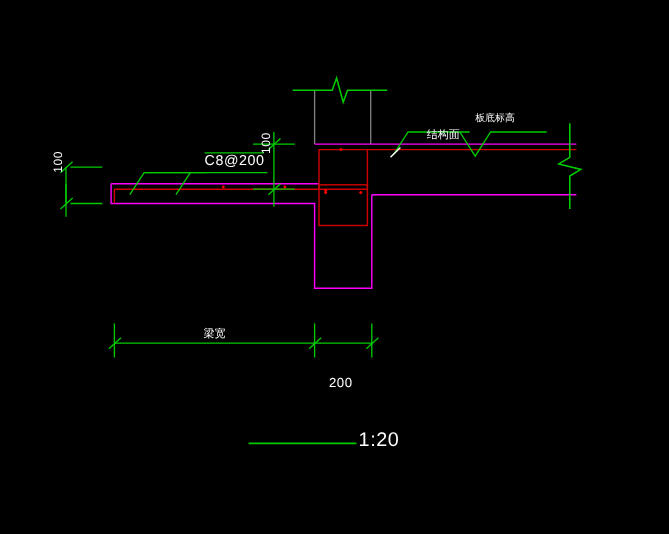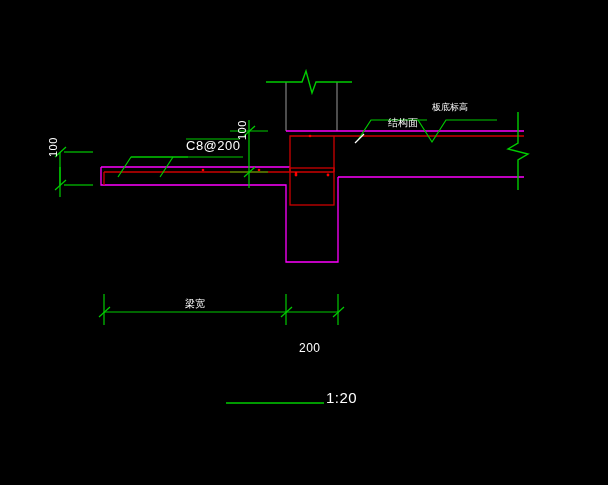--- a/index.html
+++ b/index.html
@@ -83,21 +83,21 @@
     top: 378px;
     font-size: 22px;
     letter-spacing: 1px;
   }
   .lbl-title .title-cjk {
     font-size: 17px;
   }
   .lbl-scale {
     left: 326px;
     top: 390px;
-    font-size: 15px;
+    font-size: 18px;
     letter-spacing: 0.5px;
   }
 </style>
 </head>
 <body>
 
 <div id="cad-app">
 
   <svg id="cad-canvas" viewBox="0 0 608 485">
 

